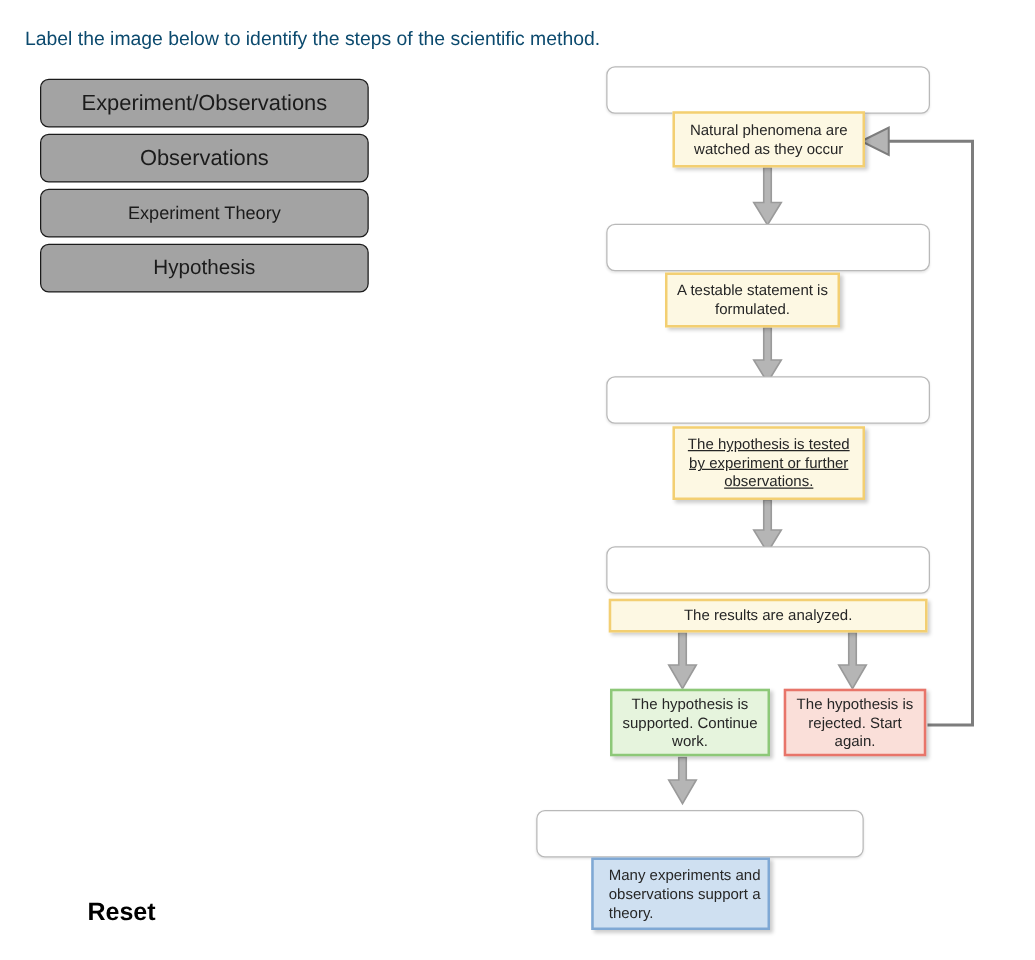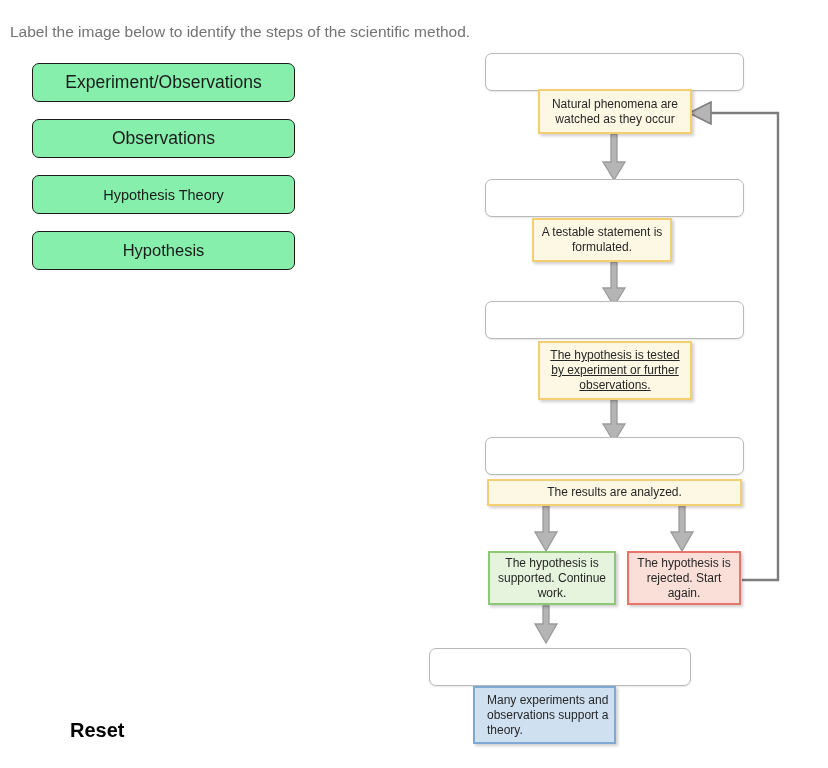--- a/index.html
+++ b/index.html
@@ -12,42 +12,42 @@
     height: 768px;
     position: relative;
     font-family: "Liberation Sans", sans-serif;
     color: #333333;
     overflow: hidden;
   }
 
   
   #prompt {
     position: absolute;
-    left: 10px;
+    left: 20px;
     top: 23px;
     font-size: 15.5px;
-    color: #737373;
+    color: #0c4a6e;
     white-space: nowrap;
   }
 
   
   #label-bank {
     position: absolute;
     left: 32px;
     top: 63px;
     width: 263px;
   }
   .label-chip {
     box-sizing: border-box;
     width: 263px;
     height: 39px;
-    margin-bottom: 17px;
+    margin-bottom: 5px;
     border: 1px solid #1b1b1b;
     border-radius: 7px;
-    background: #86efac;
+    background: #a3a3a3;
     display: flex;
     align-items: center;
     justify-content: center;
     color: #1b1b1b;
     cursor: move;
     user-select: none;
   }
   .chip-lg { font-size: 17.5px; }
   .chip-md { font-size: 16.5px; }
   .chip-sm { font-size: 14.5px; }
@@ -137,21 +137,21 @@
 <div id="prompt">Label the image below to identify the steps of the scientific method.</div>
 
 <div id="label-bank">
   <div class="label-chip chip-lg">
     <span>Experiment/Observations</span>
   </div>
   <div class="label-chip chip-lg">
     <span>Observations</span>
   </div>
   <div class="label-chip chip-sm">
-    <span>Hypothesis Theory</span>
+    <span>Experiment Theory</span>
   </div>
   <div class="label-chip chip-md">
     <span>Hypothesis</span>
   </div>
 </div>
 
 <div id="reset-button">Reset</div>
 
 <div id="flowchart">
 

